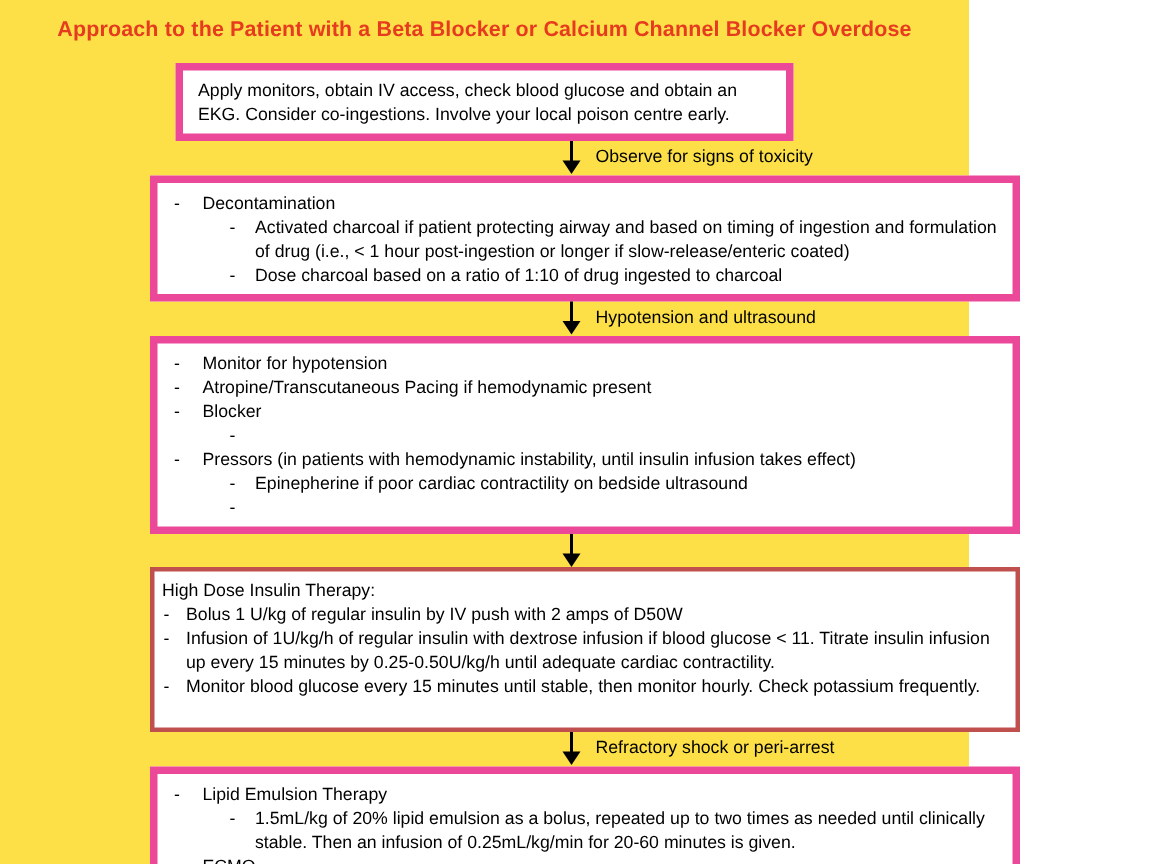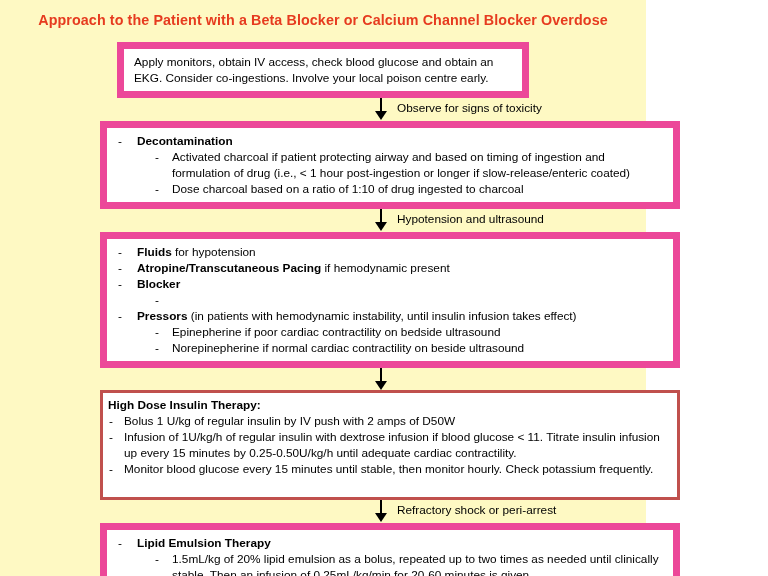--- a/index.html
+++ b/index.html
@@ -2,37 +2,37 @@
 <html style="--title-red: #e63b1f; --insulin-border: #c0504d;"><head>
 <meta charset="utf-8">
 <style>
   * { margin:0; padding:0; box-sizing:border-box; }
   html, body { background:#fff; }
   body {
     width:768px; height:576px; overflow:hidden;
     font-family:"Liberation Sans", sans-serif;
     font-size:11.8px; color:#000;
   }
-  .page { position:relative; width:646px; height:576px; background:#fef9c3; }
+  .page { position:relative; width:646px; height:576px; background:#fde047; }
   .title {
     padding-top:12px; text-align:center;
     font-size:14.3px; font-weight:bold; letter-spacing:0.1px;
     color:var(--title-red, #e63b1f);
   }
-  .box { border:7px solid #ec4899; background:#fff; line-height:16px; }
+  .box { border:5px solid #ec4899; background:#fff; line-height:16px; }
   .intro { width:412px; margin:14px auto 0; padding:5px 10px; }
   .wide { width:580px; margin-left:100px; padding:5px 8px; }
   .red  { border:3px solid var(--insulin-border, #c0504d); padding:4px 8px 20px 5px; }
   .row { display:flex; align-items:flex-start; }
   .row .dash { flex:none; width:22px; padding-left:3px; }
   .row .txt { flex:1; min-width:0; }
   .row.l2 { padding-left:40px; }
   .row.l2 .dash { width:17px; padding-left:0; }
   .row.i1 .dash { width:16px; padding-left:1px; }
-  .b { font-weight:bold; }
+  .b { font-weight:normal; }
   .arrow-row { position:relative; height:23px;text-align:right; }
   .arrow-row.short { height:22px; }
   .a-line { position:absolute; left:380px; top:0; width:2px; height:16px; background:#000; }
   .a-head {
     position:absolute; left:375px; top:13px; width:0; height:0;
     border-left:6px solid transparent; border-right:6px solid transparent;
     border-top:9px solid #000;
   }
   .a-label { position:absolute; left:397px; top:3px; white-space:nowrap; }
 </style>
@@ -74,21 +74,21 @@
     <span>
       <span class="a-line"></span>
       <span class="a-head"></span>
     </span>
     <span class="a-label">Hypotension and ultrasound</span>
   </div>
 
   <div class="box wide">
     <div class="row l1">
       <span class="dash">-</span>
-      <span class="txt"><span class="b">Fluids</span> <span>for hypotension</span></span>
+      <span class="txt"><span class="b">Monitor</span> <span>for hypotension</span></span>
     </div>
     <div class="row l1">
       <span class="dash">-</span>
       <span class="txt"><span class="b">Atropine/Transcutaneous Pacing</span> <span>if hemodynamic present</span></span>
     </div>
     <div class="row l1">
       <span class="dash">-</span>
       <span class="txt b">Blocker</span>
     </div>
     <div class="row l2">
@@ -97,21 +97,20 @@
     <div class="row l1">
       <span class="dash">-</span>
       <span class="txt"><span class="b">Pressors</span> <span>(in patients with hemodynamic instability, until insulin infusion takes effect)</span></span>
     </div>
     <div class="row l2">
       <span class="dash">-</span>
       <span class="txt">Epinepherine if poor cardiac contractility on bedside ultrasound</span>
     </div>
     <div class="row l2">
       <span class="dash">-</span>
-      <span class="txt">Norepinepherine if normal cardiac contractility on beside ultrasound</span>
     </div>
   </div>
 
   <div class="arrow-row short">
     <span>
       <span class="a-line"></span>
       <span class="a-head"></span>
     </span>
   </div>
 

